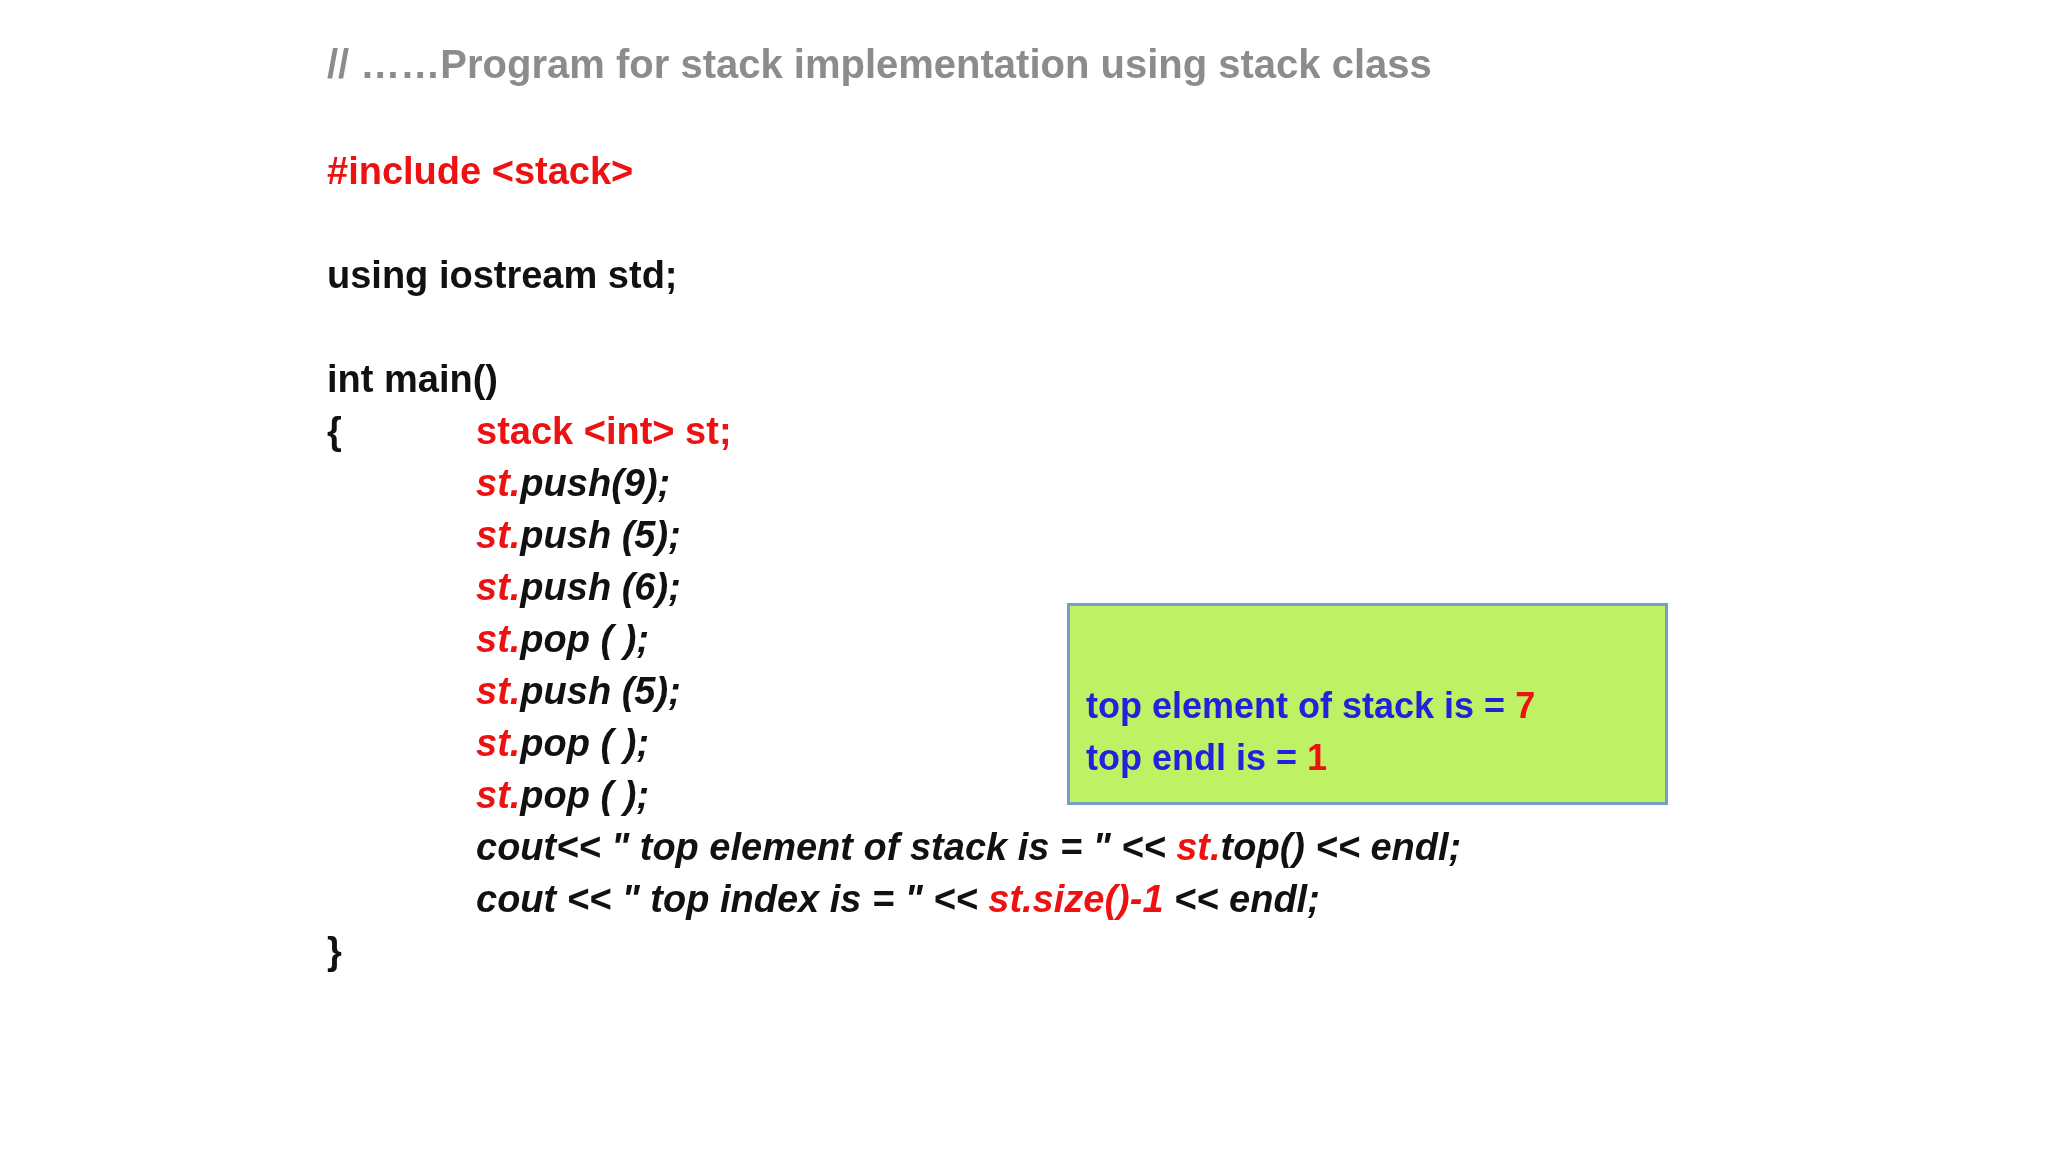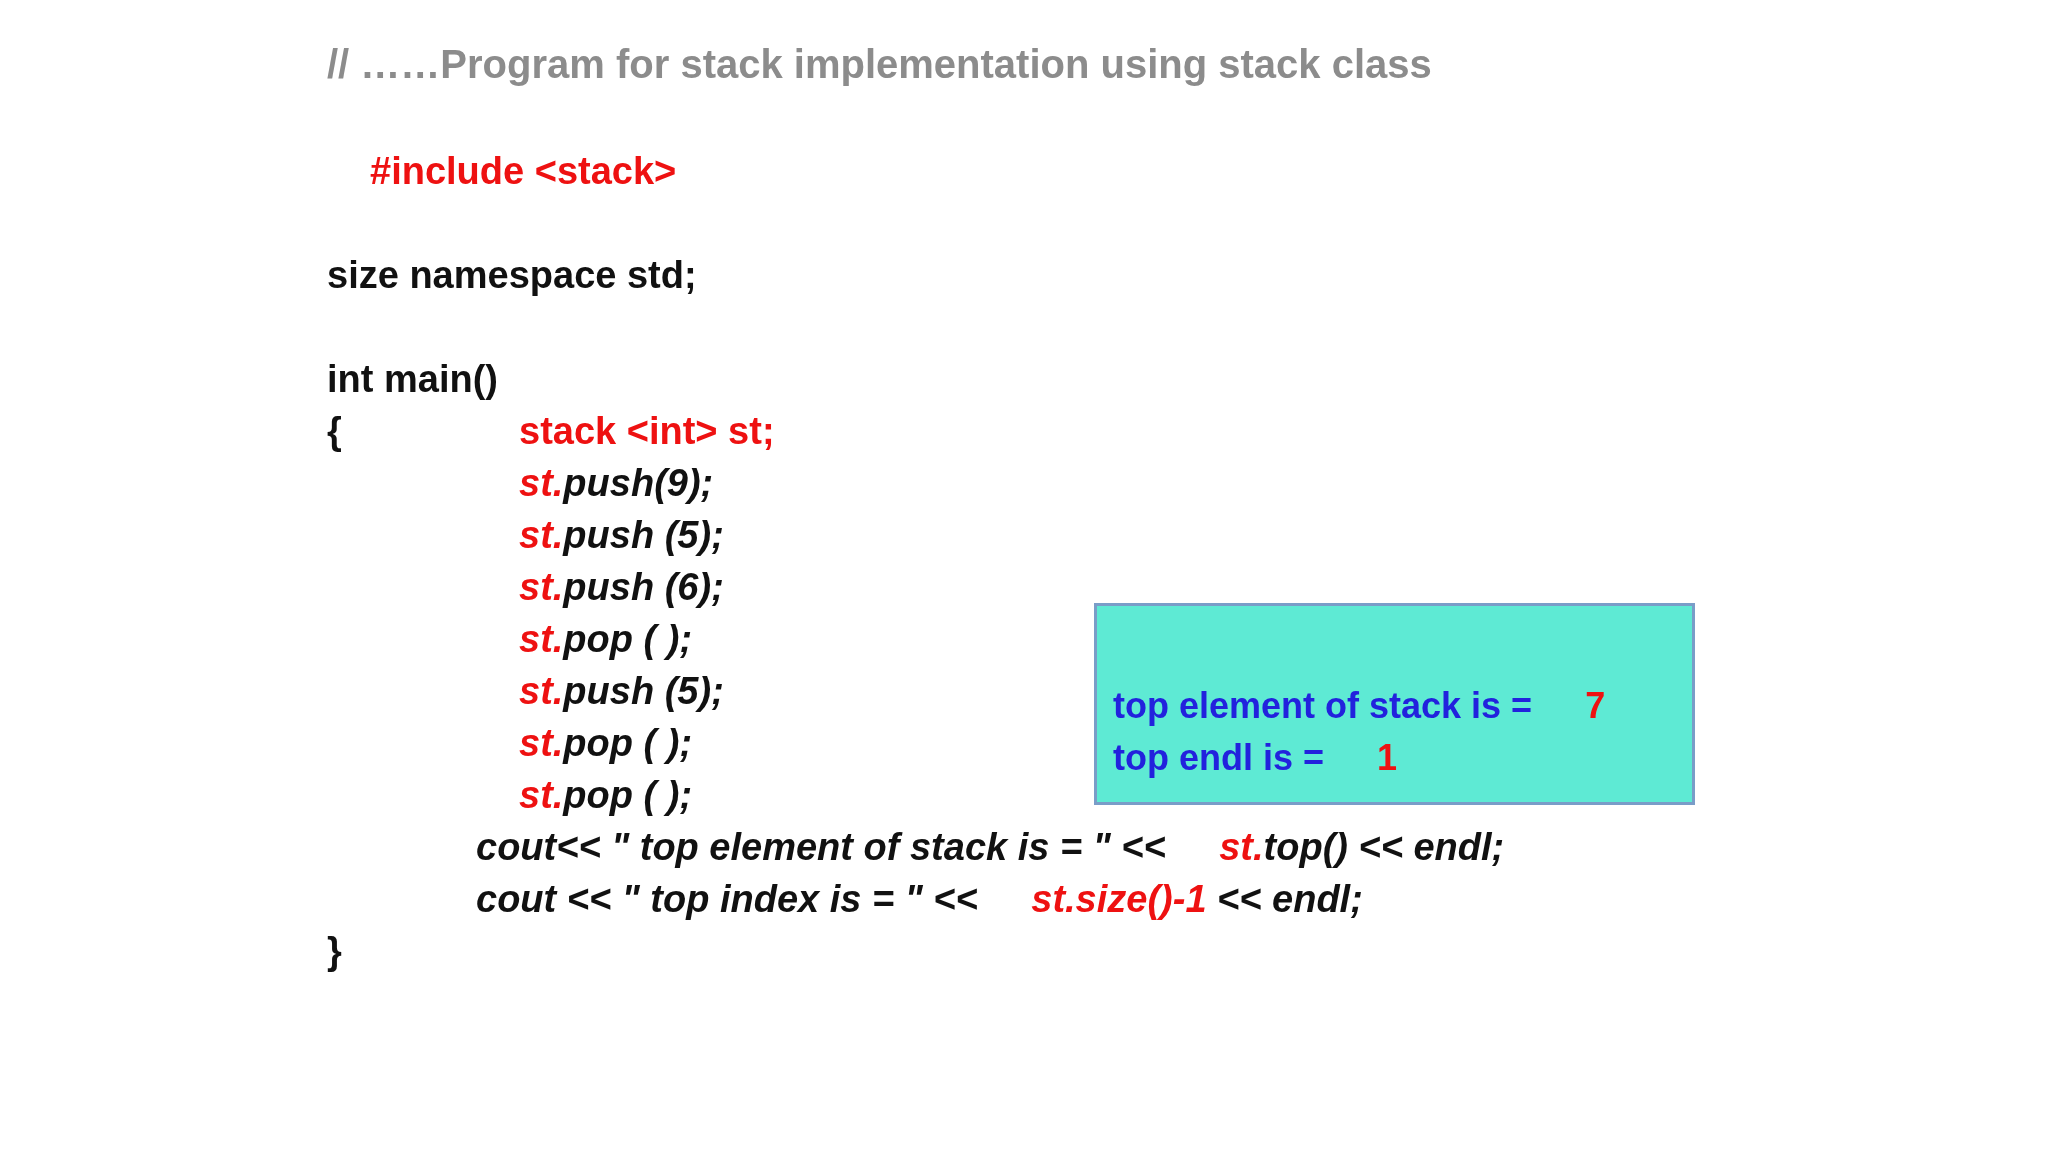--- a/index.html
+++ b/index.html
@@ -36,31 +36,31 @@
     font-size: 38px;
     white-space: pre;
   }
   .code-line.indent {
     padding-left: 149px;
     font-style: italic;
   }
   .seg { white-space: pre; }
   .seg.fixed { display: inline-block; }
   .c-black { color: var(--code-black, #111111); }
-  .c-red   { color: var(--code-red, #ee1111); margin-left: 43px; }
+  .c-red   { color: var(--code-red, #ee1111); }
   .c-blue  { color: var(--output-blue, #2222dd); }
   .output-box {
     position: absolute;
-    left: 1094px;
+    left: 1067px;
     top: 603px;
     width: 601px;
     height: 202px;
     box-sizing: border-box;
     border: 3px solid var(--box-border, #7a9dc8);
-    background: #5eead4;
+    background: #bef264;
     padding-left: 8px;
   }
   .output-text {
     position: absolute;
     left: 16px;
     top: 74px;
   }
   .output-line {
     height: 52px;
     line-height: 52px;
@@ -71,21 +71,21 @@
 </head>
 <body>
 
 <div class="slide">
 
   <div class="slide-title">// ……Program for stack implementation using stack class</div>
 
   <div class="code-block">
       <div class="code-line"><span class="seg c-red">#include &lt;stack&gt;</span></div>
       <div class="code-line"></div>
-      <div class="code-line"><span class="seg c-black">size namespace std;</span></div>
+      <div class="code-line"><span class="seg c-black">using iostream std;</span></div>
       <div class="code-line"></div>
       <div class="code-line"><span class="seg c-black">int main()</span></div>
       <div class="code-line"><span class="seg c-black fixed" style="width: 149px;">{</span><span class="seg c-red">stack &lt;int&gt; st;</span></div>
       <div class="code-line indent"><span class="seg c-red">st.</span><span class="seg c-black">push(9);</span></div>
       <div class="code-line indent"><span class="seg c-red">st.</span><span class="seg c-black">push (5);</span></div>
       <div class="code-line indent"><span class="seg c-red">st.</span><span class="seg c-black">push (6);</span></div>
       <div class="code-line indent"><span class="seg c-red">st.</span><span class="seg c-black">pop ( );</span></div>
       <div class="code-line indent"><span class="seg c-red">st.</span><span class="seg c-black">push (5);</span></div>
       <div class="code-line indent"><span class="seg c-red">st.</span><span class="seg c-black">pop ( );</span></div>
       <div class="code-line indent"><span class="seg c-red">st.</span><span class="seg c-black">pop ( );</span></div>

